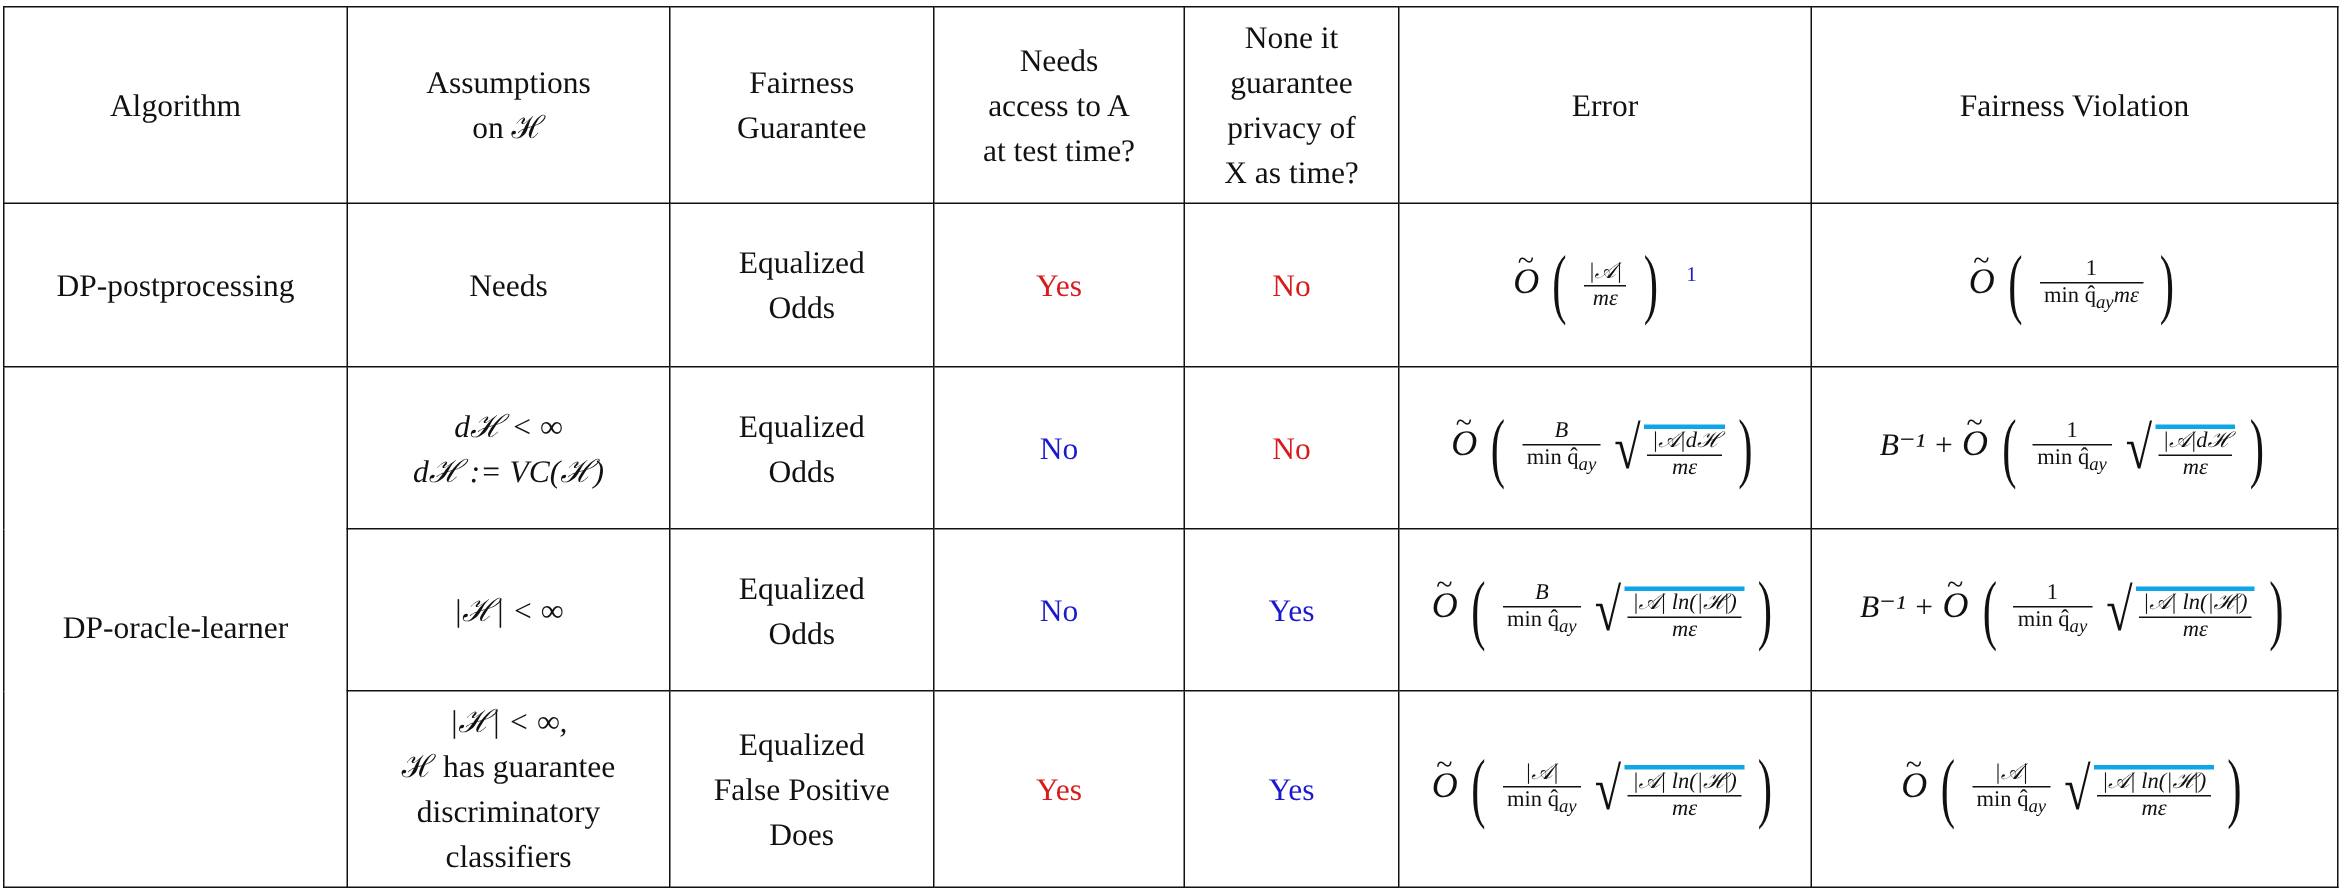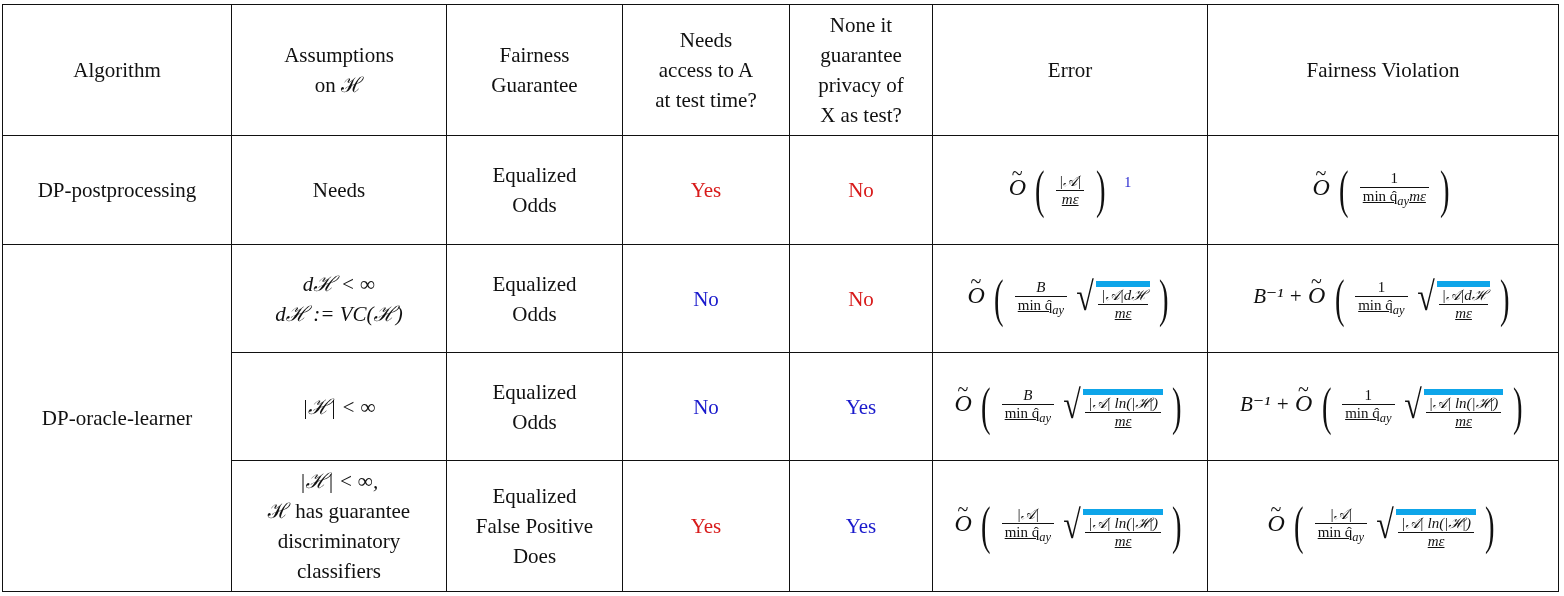--- a/index.html
+++ b/index.html
@@ -11,25 +11,25 @@
   .hdr td { height: 130px; }
   .r1 td { height: 108px; }
   .r2 td, .r3 td { height: 107px; }
   .r4 td { height: 130px; }
   .red { color: #d81b1b; }
   .blue { color: #1a1acc; }
   .math { font-family: "Liberation Serif", "DejaVu Serif", serif; font-style: italic; white-space: nowrap; }
   .math .up { font-style: normal; }
   .frac { display: inline-flex; flex-direction: column; vertical-align: middle; text-align: center; font-size: 15px; line-height: 17px; margin: 0 2px; }
   .frac .num { border-bottom: 1px solid #111; padding: 0 3px; }
-  .frac .den { padding: 0 3px; text-decoration: underline; }
+  .frac .den { padding: 0 3px; }
   .paren { font-size: 52px; font-style: normal; vertical-align: middle; font-weight: 100; line-height: 52px; display: inline-block; transform: scaleX(0.55); }
   .sqrt { display: inline-flex; align-items: stretch; vertical-align: middle; }
   .sqrt .rad { font-size: 40px; font-style: normal; line-height: 44px; transform: scaleX(0.8); display: inline-block; }
-  .sqrt .under { border-top: 6px solid #0ea5e9; display: inline-flex; align-items: center; margin-top: 6px; }
+  .sqrt .under { border-top: 3px solid #0ea5e9; display: inline-flex; align-items: center; margin-top: 6px; }
   .otilde { position: relative; display: inline-block; font-size: 24px; }
   .otilde::before { content: "~"; position: absolute; top: -14px; left: 3px; font-style: normal; font-size: 20px; }
   .fn { color: #1a1acc; font-size: 14px; vertical-align: super; margin-left: 10px; font-style: normal; }
 </style>
 </head>
 <body>
 
 <table>
   <colgroup>
     <col style="width:229px">
@@ -53,21 +53,21 @@
     </td>
     <td>
       <div>Needs</div>
       <div>access to A</div>
       <div>at test time?</div>
     </td>
     <td>
       <div>None it</div>
       <div>guarantee</div>
       <div>privacy of</div>
-      <div>X as test?</div>
+      <div>X as time?</div>
     </td>
     <td><span>Error</span></td>
     <td><span>Fairness Violation</span></td>
   </tr>
 
   <tr class="r1">
     <td><span>DP-postprocessing</span></td>
     <td><span>Needs</span></td>
     <td>
       <div>Equalized</div>

